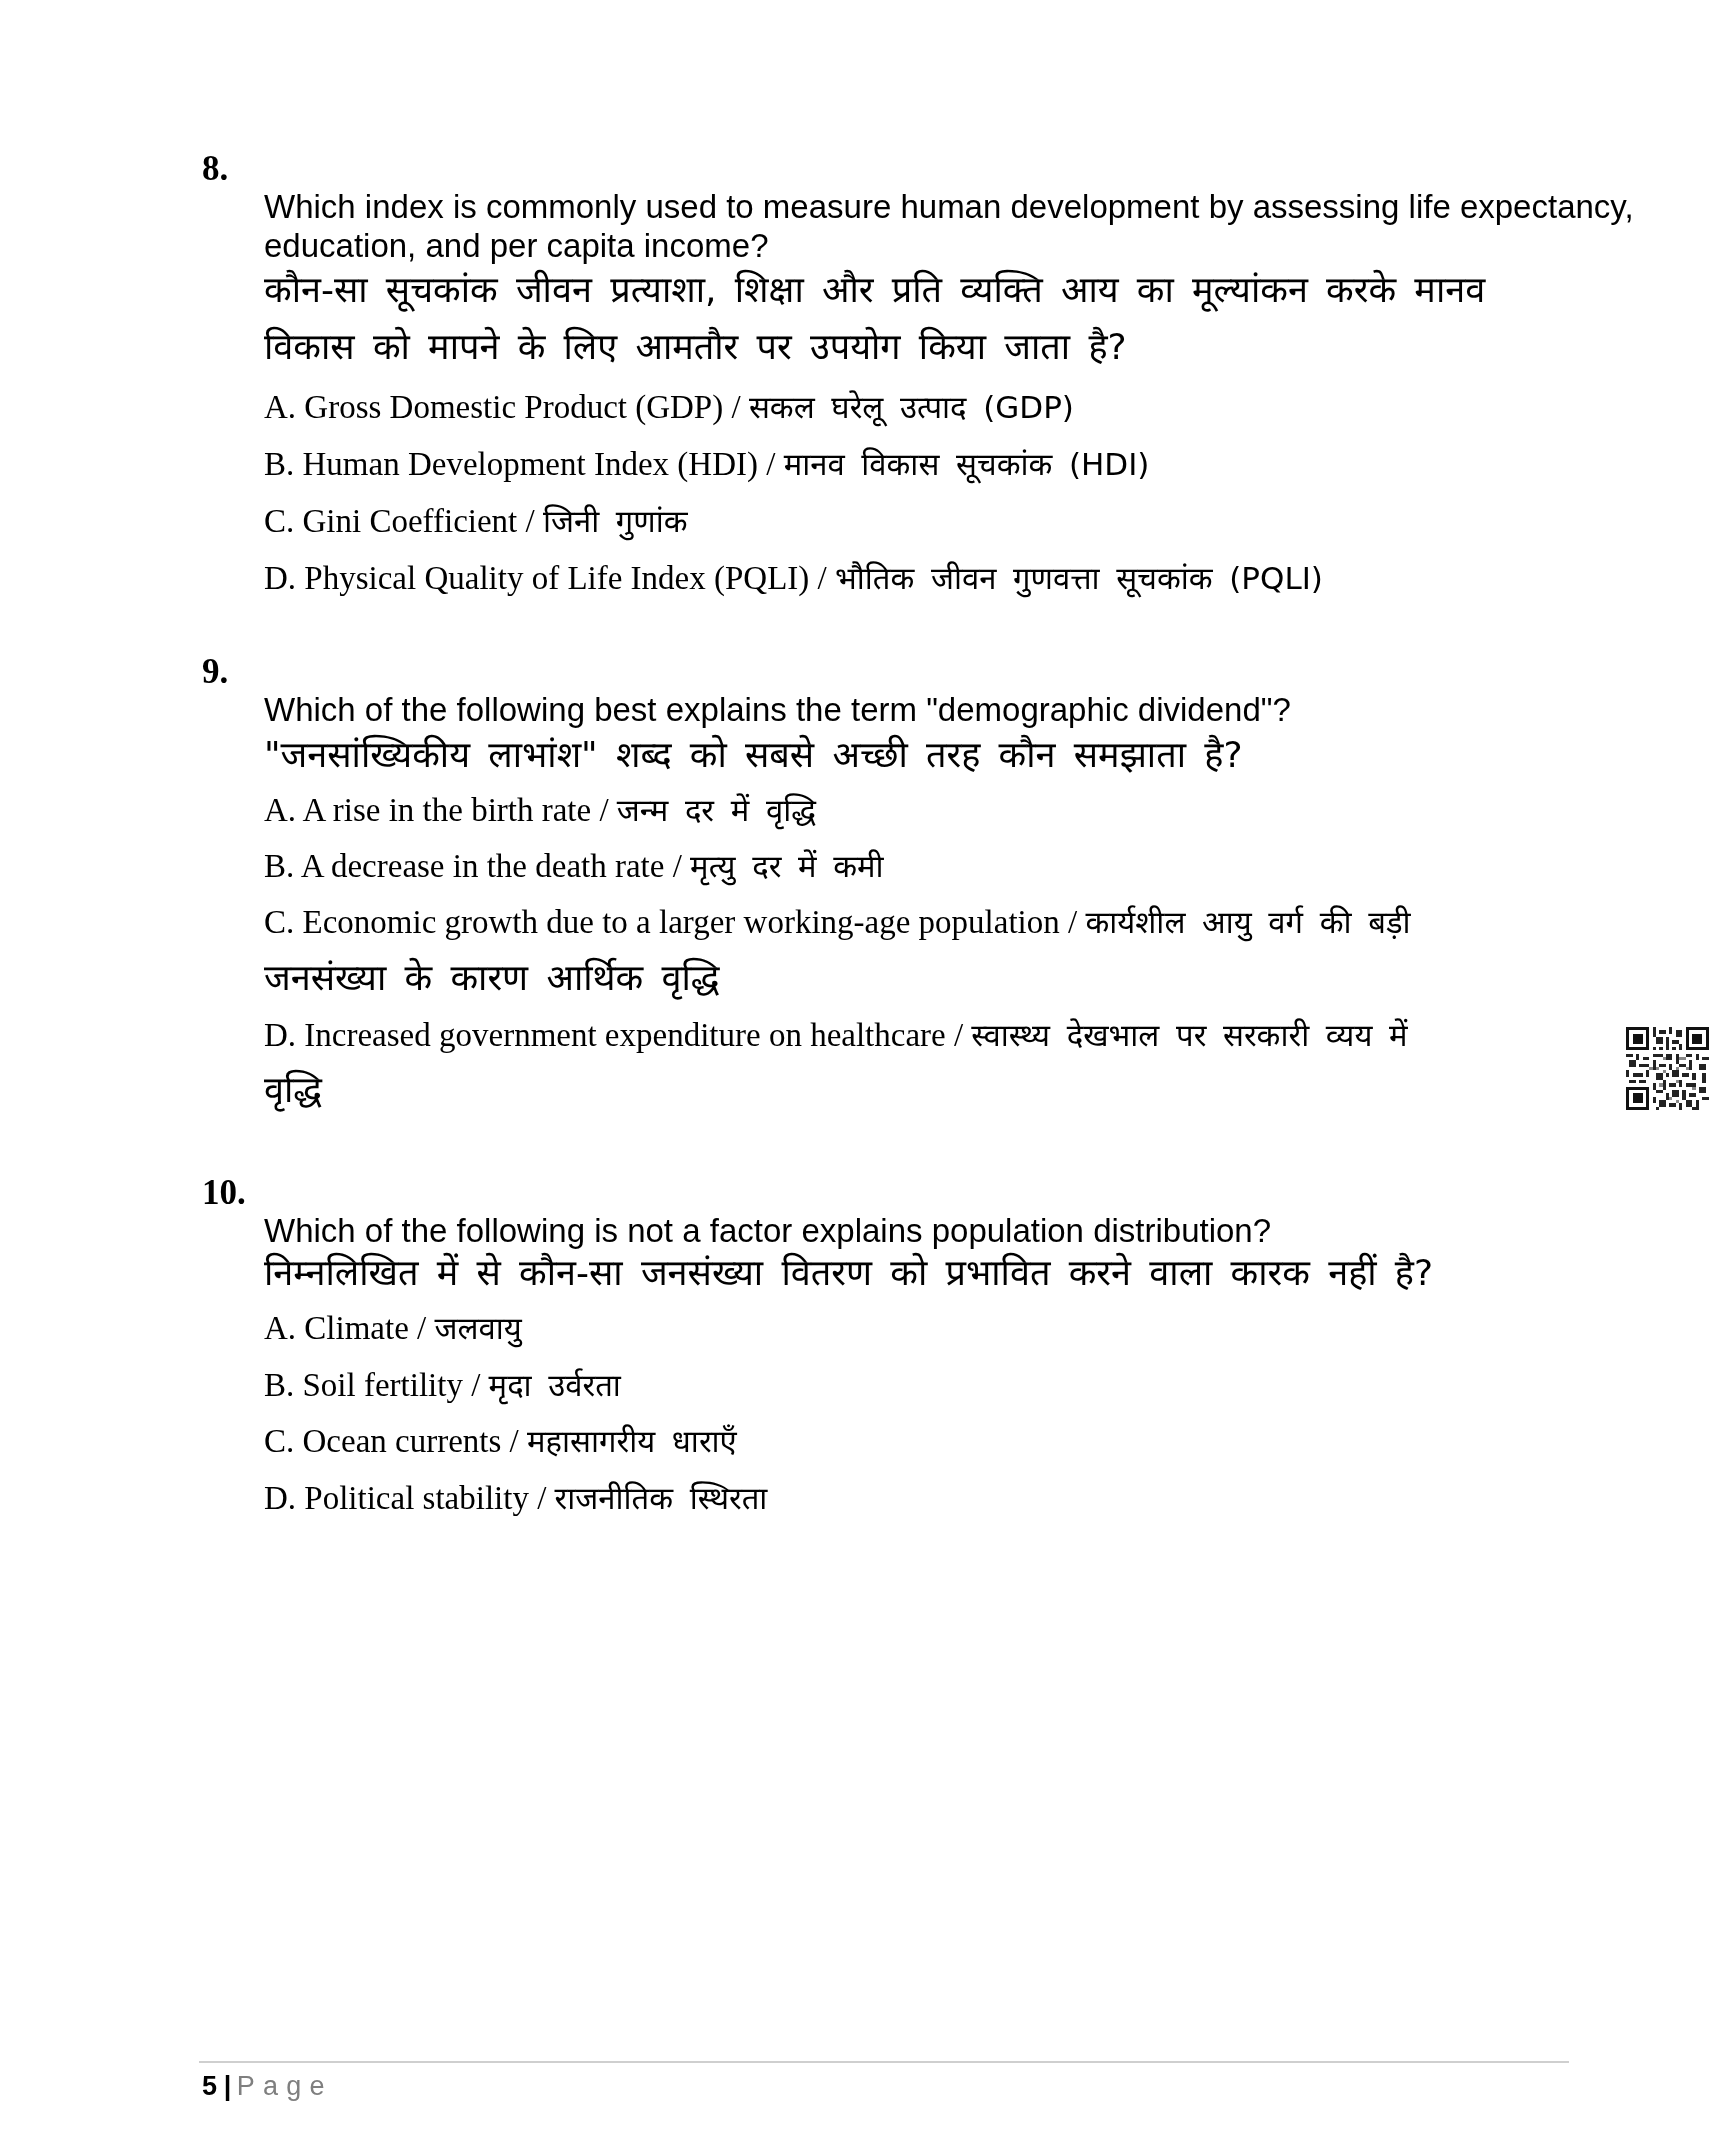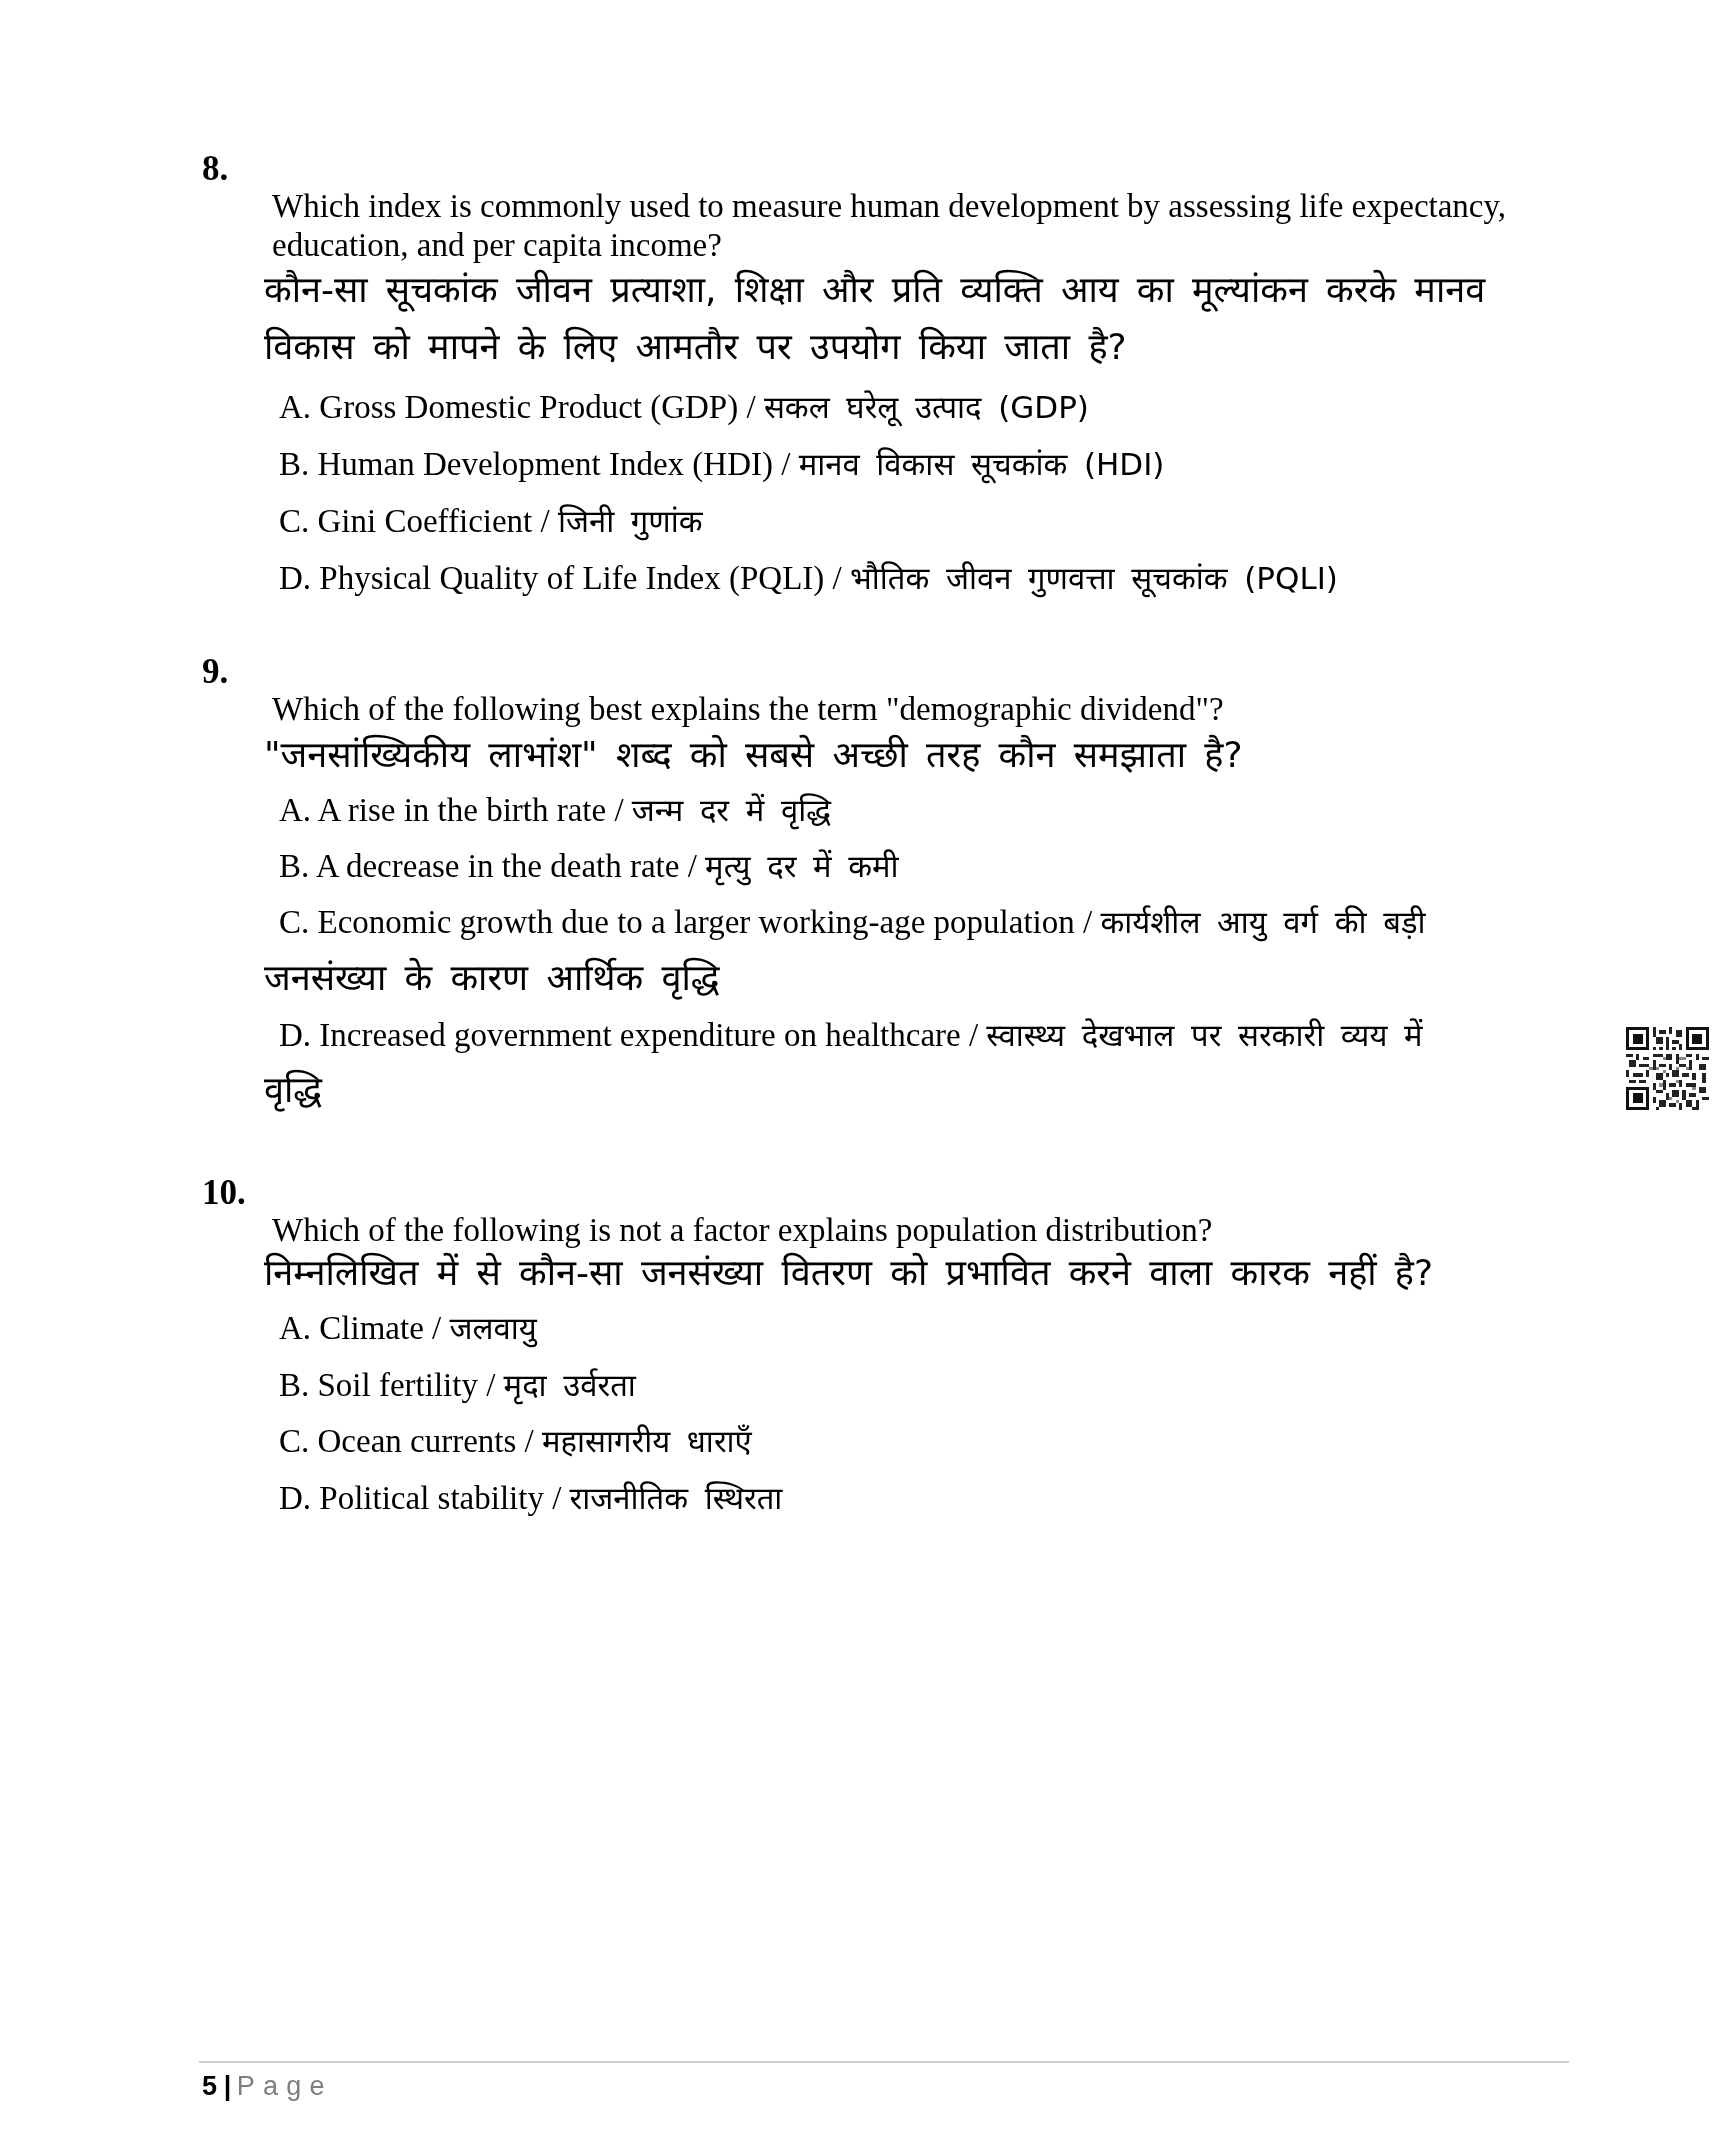--- a/index.html
+++ b/index.html
@@ -1,20 +1,20 @@
 <!DOCTYPE html>
 <html style="font-size:11px"><head>
 <meta charset="utf-8">
 <style>
   html, body { margin: 0; padding: 0; background: #ffffff; }
   body { width: 1732px; height: 2140px; position: relative; overflow: hidden; color: #000; }
   .line { position: absolute; white-space: nowrap; line-height: 1; }
   .qnum { font-family: "Liberation Serif", "DejaVu Serif", serif; font-weight: bold; font-size: 35px; left: 202px; }
-  .en { font-family: Liberation Serif, serif; font-size: 33px; left: 272px; }
-  .opt { font-family: "Liberation Serif", "DejaVu Serif", serif; font-size: 33px; left: 264px; margin-left: 15px; }
+  .en { font-family: Liberation Sans, sans-serif; font-size: 33px; left: 264px; }
+  .opt { font-family: "Liberation Serif", "DejaVu Serif", serif; font-size: 33px; left: 264px; }
   .hi { font-family: "DejaVu Sans", "Liberation Sans", sans-serif; font-size: 31px; word-spacing: 6.8px; }
   .hiline { font-family: "DejaVu Sans", "Liberation Sans", sans-serif; font-size: 36px; left: 264px; word-spacing: 6.8px; }
   .qr { position: absolute; left: 1626px; top: 1027px; width: 83px; height: 83px; }
   .footer-rule { position: absolute; left: 199px; top: 2061px; width: 1370px; height: 2px; background: #cfcfcf; }
   .footer { position: absolute; left: 202px; top: 2073px; font-family: "Liberation Sans", "DejaVu Sans", sans-serif; font-size: 27px; line-height: 1; white-space: nowrap; }
   .footer .num { font-weight: bold; color: #000; }
   .footer .sep { font-weight: bold; color: #000; margin: 0 5.4px 0 6.8px; }
   .footer .pg { color: #7f7f7f; letter-spacing: 8.2px; }
 </style>
 </head>

